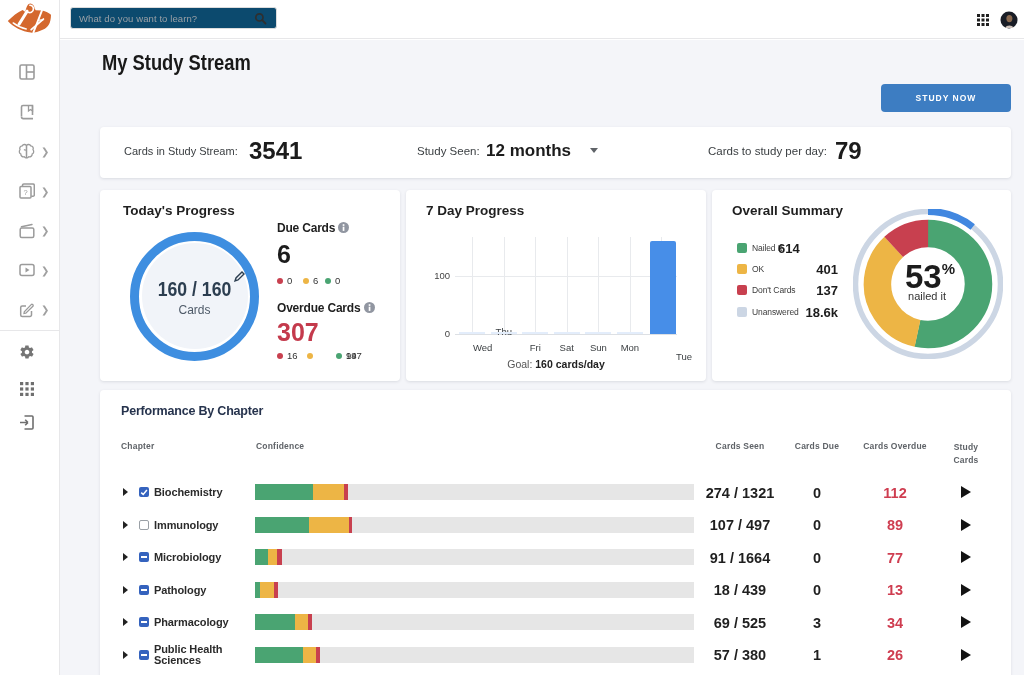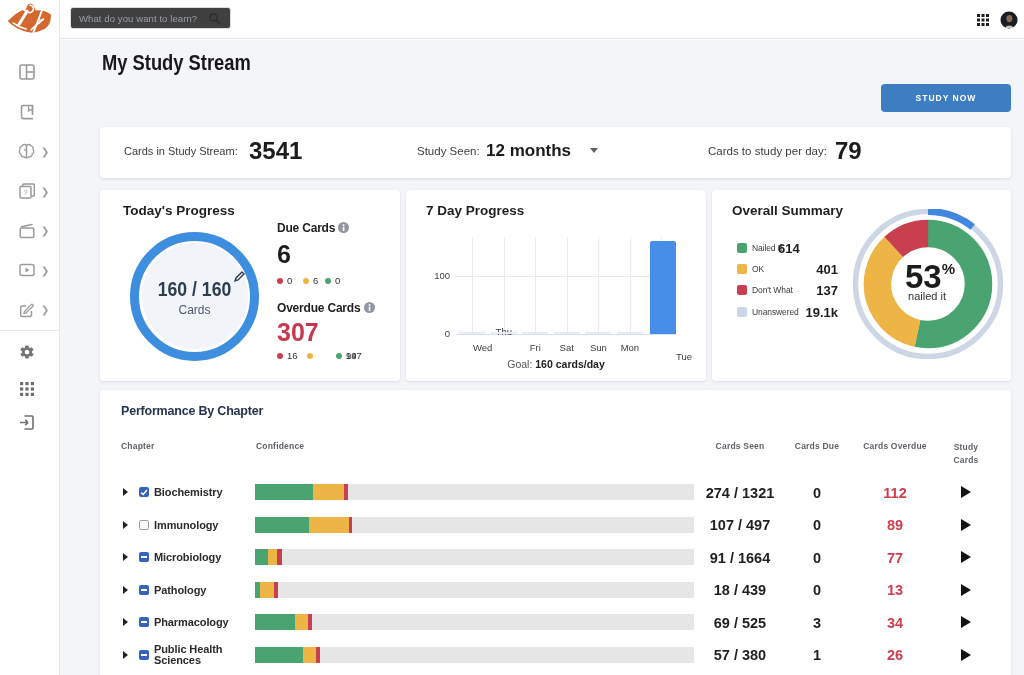--- a/index.html
+++ b/index.html
@@ -36,21 +36,21 @@
   <path fill="#d4682e" d="M2 21.5 C7 16.5 13 11.5 18.5 9.2 L21.5 11.5 C22.5 5.5 24.5 2 27 2 C29.5 2.2 31.5 4.5 31.8 7.5 L33 9.5 L40.3 9.8 C44 10.5 48 12.5 50 14.5 C50 19 49 23.5 47.5 25.5 C45.5 28.5 43.5 30 42 30.5 C36 33.5 31 34.5 27.5 34.3 C18 33.5 8 28 2 21.5 Z"></path>
   <g stroke="#fff" fill="none" stroke-linecap="round">
     <path d="M23.5 10.5 L14.5 25" stroke-width="3.4"></path>
     <path d="M8 23.5 C13 27.5 17 29 22.5 30.2" stroke-width="1.6"></path>
     <path d="M22.8 11 C27 13.5 30.5 11.5 30.5 7.8 C30.5 5.2 28.5 3.8 26.5 3.9" stroke-width="1.8"></path>
     <path d="M40 9.5 L30.5 34" stroke-width="2.1"></path>
     <path d="M28 31 L41.5 19.3" stroke-width="2.1"></path>
     <path d="M36.8 20.5 L40.8 20.2" stroke-width="1.5"></path>
   </g>
 </svg>
-<div class="abs" style="left:70px; top:7px; width:161px; height:22px; border:1px solid #dcdcdc; border-radius:3px; background:#404040; z-index:6;">
+<div class="abs" style="left:70px; top:7px; width:207px; height:22px; border:1px solid #dcdcdc; border-radius:3px; background:#0c4a6e; z-index:6;">
   <div class="abs" style="left:8px; top:5px; font-size:9.5px; color:#9aa0a6; letter-spacing:0.1px;">What do you want to learn?</div>
   <svg class="abs" style="right:9px; top:4px;" width="13" height="13" viewBox="0 0 13 13">
       <circle cx="5.4" cy="5.4" r="3.6" fill="none" stroke="#2f2f2f" stroke-width="1.7"></circle>
       <line x1="8.2" y1="8.2" x2="11.5" y2="11.5" stroke="#2f2f2f" stroke-width="1.9" stroke-linecap="round"></line>
     </svg>
 </div>
 <svg class="abs" style="left:977px; top:14px; z-index:6;" width="12" height="12" viewBox="0 0 12 12">
   <g fill="#1f1f1f">
       <rect x="0" y="0" width="3" height="3"></rect>
       <rect x="4.5" y="0" width="3" height="3"></rect>
@@ -210,25 +210,25 @@
 
 <div class="abs card" style="left:712px; top:190px; width:299px; height:191px;"></div>
 <div class="abs" style="left:732px; top:203px; font-size:13.5px; font-weight:bold; color:#1f1f1f;">Overall Summary</div>
 <div class="abs" style="left:737px; top:243px; width:10px; height:10px; border-radius:2px; background:#4aa472;"></div>
 <div class="abs" style="left:752px; top:243px; font-size:8.5px; color:#3b3b3b; letter-spacing:-0.1px;">Nailed It</div>
 <div class="abs" style="left:778px; top:241px; width:60px; text-align:left; font-size:13px; font-weight:bold; color:#1c1c1c;">614</div>
 <div class="abs" style="left:737px; top:264px; width:10px; height:10px; border-radius:2px; background:#edb545;"></div>
 <div class="abs" style="left:752px; top:264px; font-size:8.5px; color:#3b3b3b; letter-spacing:-0.1px;">OK</div>
 <div class="abs" style="left:778px; top:262px; width:60px; text-align:right; font-size:13px; font-weight:bold; color:#1c1c1c;">401</div>
 <div class="abs" style="left:737px; top:285px; width:10px; height:10px; border-radius:2px; background:#c8404f;"></div>
-<div class="abs" style="left:752px; top:285px; font-size:8.5px; color:#3b3b3b; letter-spacing:-0.1px;">Don't What</div>
+<div class="abs" style="left:752px; top:285px; font-size:8.5px; color:#3b3b3b; letter-spacing:-0.1px;">Don't Cards</div>
 <div class="abs" style="left:778px; top:283px; width:60px; text-align:right; font-size:13px; font-weight:bold; color:#1c1c1c;">137</div>
 <div class="abs" style="left:737px; top:307px; width:10px; height:10px; border-radius:2px; background:#ccd6e4;"></div>
 <div class="abs" style="left:752px; top:307px; font-size:8.5px; color:#3b3b3b; letter-spacing:-0.1px;">Unanswered</div>
-<div class="abs" style="left:778px; top:305px; width:60px; text-align:right; font-size:13px; font-weight:bold; color:#1c1c1c;">19.1k</div>
+<div class="abs" style="left:778px; top:305px; width:60px; text-align:right; font-size:13px; font-weight:bold; color:#1c1c1c;">18.6k</div>
 <svg class="abs" style="left:853px; top:209px;" width="150" height="150" viewBox="0 0 150 150">
   <circle cx="75" cy="75" r="72.5" fill="none" stroke="#ccd6e4" stroke-width="5.5"></circle>
   <circle cx="75" cy="75" r="72.5" fill="none" stroke="#4187e0" stroke-width="7" stroke-dasharray="48.1 407.4" transform="rotate(-90 75 75)"></circle>
   <circle cx="75" cy="75" r="50.5" fill="none" stroke="#4aa472" stroke-width="27.5" stroke-dasharray="169.1 148.2" transform="rotate(-90 75 75)"></circle>
   <circle cx="75" cy="75" r="50.5" fill="none" stroke="#edb545" stroke-width="27.5" stroke-dasharray="110.4 206.9" transform="rotate(101.9 75 75)"></circle>
   <circle cx="75" cy="75" r="50.5" fill="none" stroke="#c8404f" stroke-width="27.5" stroke-dasharray="37.8 279.5" transform="rotate(227.2 75 75)"></circle>
 </svg>
 <div class="abs" style="left:855px; top:258px; width:150px; text-align:center; font-size:33px; font-weight:bold; color:#1c1c1c;">53<span style="font-size:15px; vertical-align:14px;">%</span></div>
 <div class="abs" style="left:852px; top:290px; width:150px; text-align:center; font-size:11px; color:#333;">nailed it</div>
 

